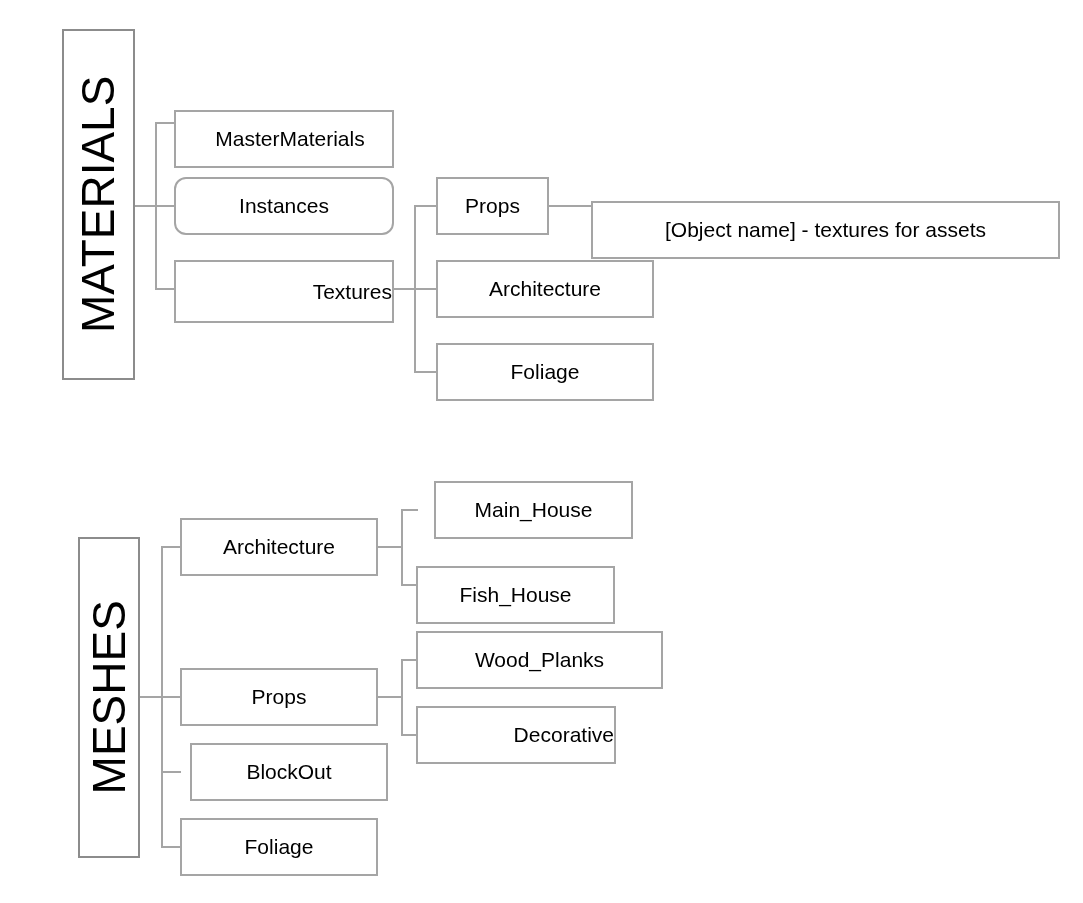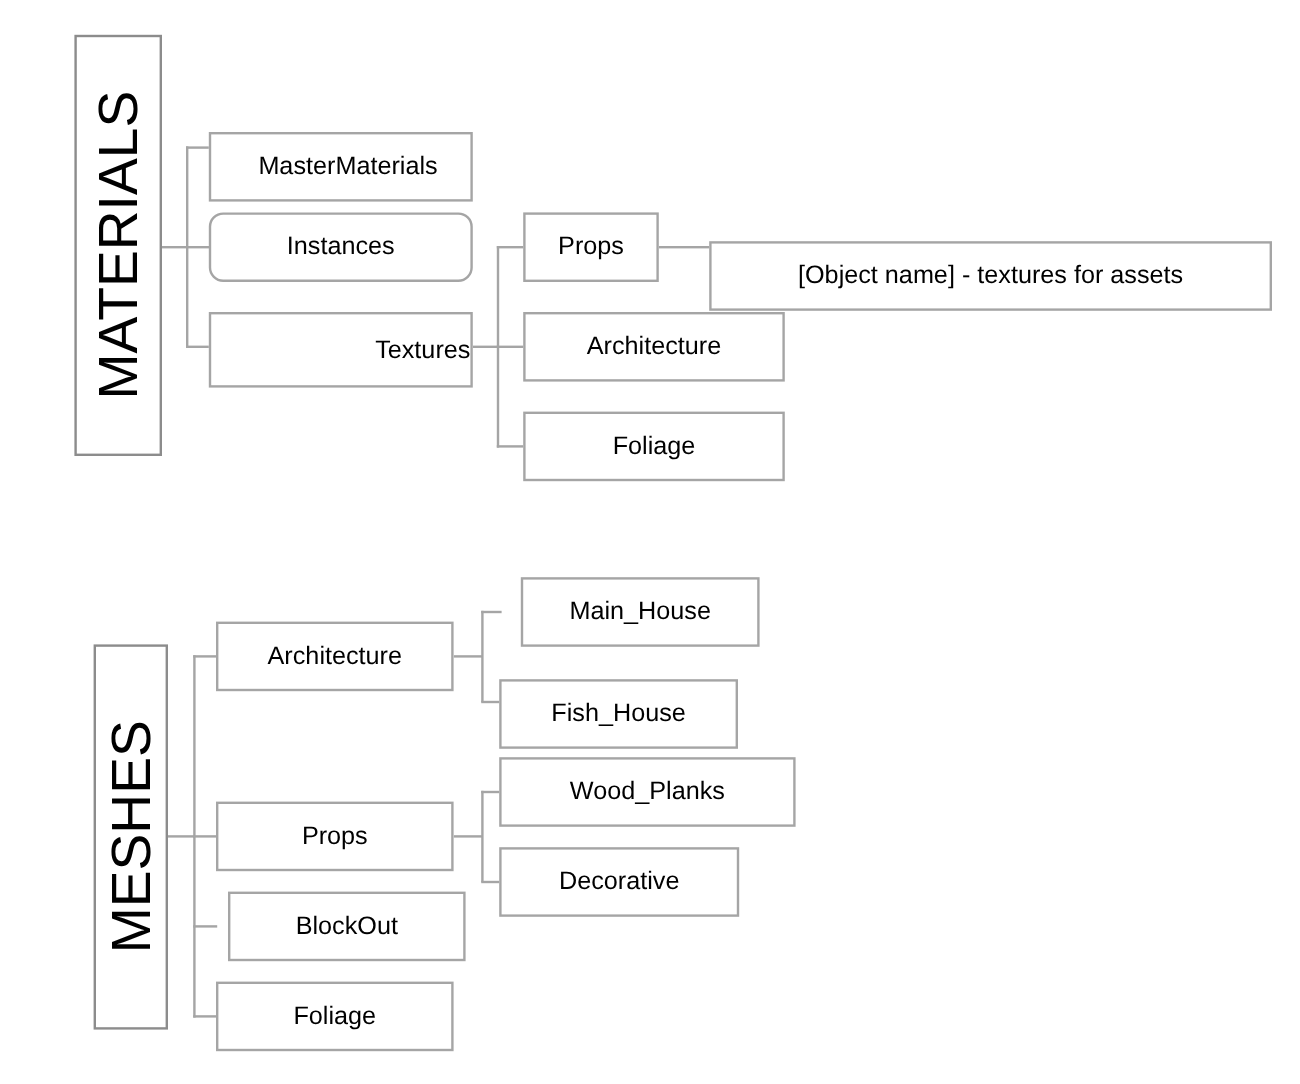--- a/index.html
+++ b/index.html
@@ -139,17 +139,17 @@
   </div>
 
   <div class="line h" style="left:378px; top:696px; width:24px;"></div>
   <div class="line v" style="left:401px; top:659px; height:76px;"></div>
   <div class="line h" style="left:401px; top:659px; width:17px;"></div>
   <div class="line h" style="left:401px; top:734px; width:17px;"></div>
 
   <div class="node" style="left:416px; top:631px; width:247px; height:58px;">
     <span>Wood_Planks</span>
   </div>
-  <div class="node" style="left:416px; top:706px; width:200px; height:58px;">
+  <div class="node" style="left:416px; top:706px; width:200px; height:58px;justify-content:flex-end;">
     <span>Decorative</span>
   </div>
 
 </div>
 
 </body></html>

